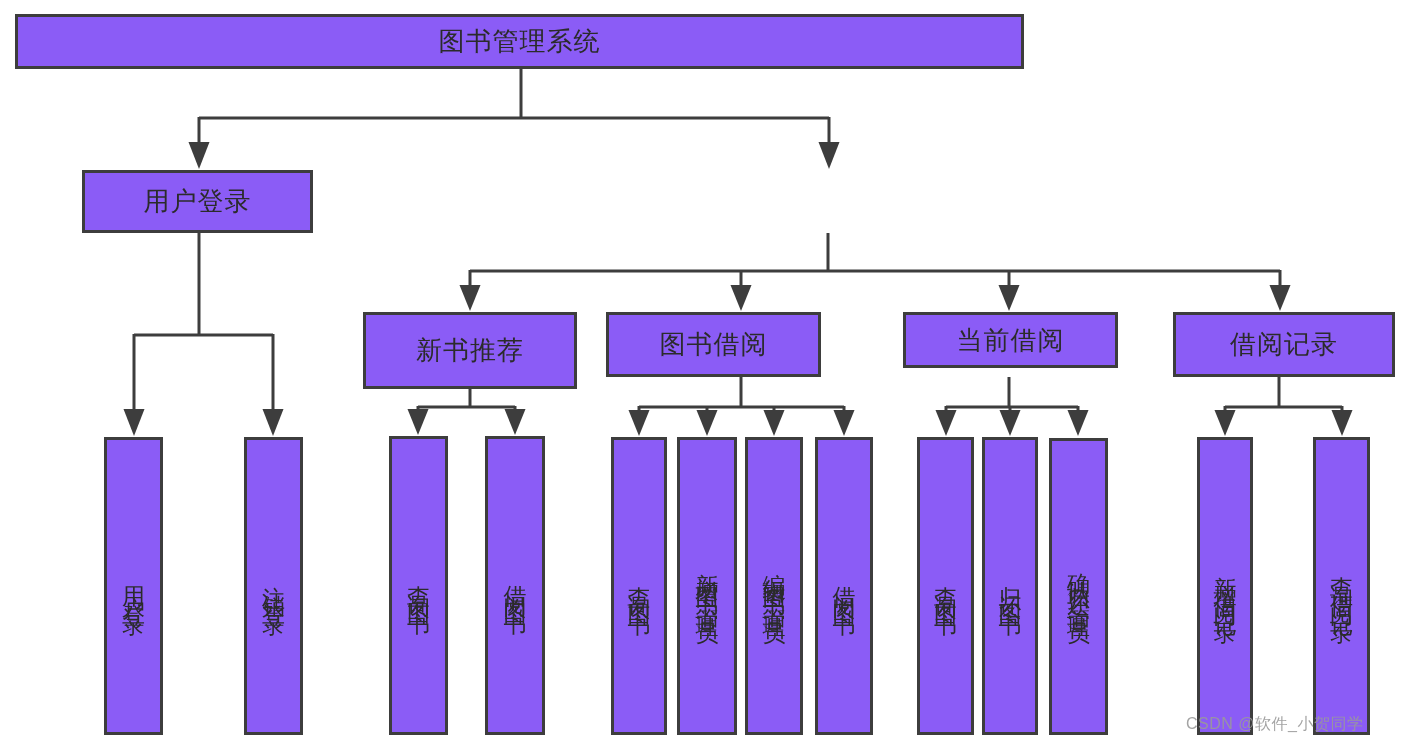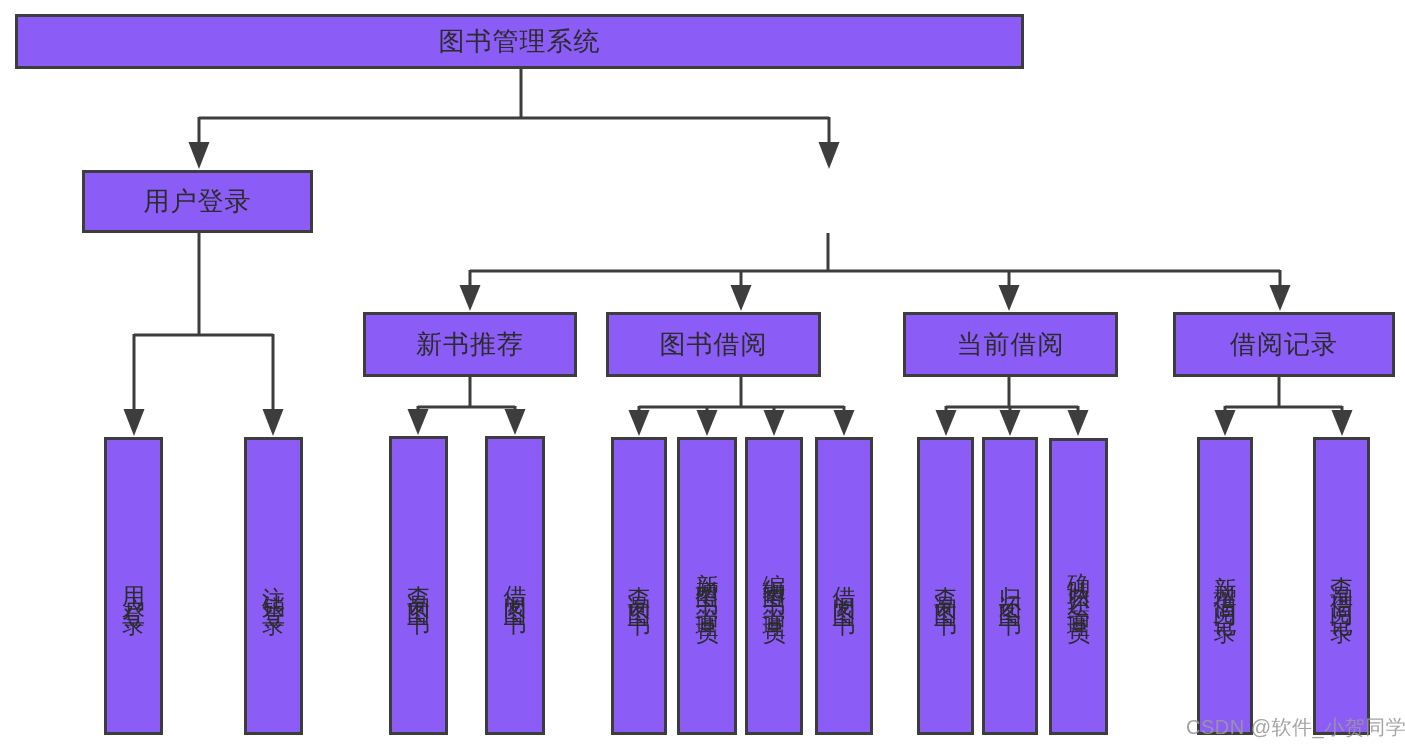--- a/index.html
+++ b/index.html
@@ -38,21 +38,21 @@
     text-orientation:mixed;
     font-size:23px;
     letter-spacing:0.4em;
     line-height:1;
     white-space:nowrap;
   }
   .box.v.long span{letter-spacing:0.3em;}
   .watermark{
     position:absolute;
     left:1186px;top:714px;
-    font-size:20px;
+    font-size:16px;
     color:var(--wm);
     opacity:0.9;
     white-space:nowrap;
     letter-spacing:0.5px;
     z-index:5;
   }
 </style>
 </head>
 <body>
 
@@ -125,27 +125,27 @@
   </svg>
 
   <div class="box h root" style="left:15px;top:14px;width:1009px;height:55px;">
     <span>图书管理系统</span>
   </div>
 
   <div class="box h" style="left:82px;top:170px;width:231px;height:63px;">
     <span>用户登录</span>
   </div>
 
-  <div class="box h" style="left:363px;top:312px;width:214px;height:65px;">
+  <div class="box h" style="left:363px;top:312px;width:214px;height:77px;">
     <span>新书推荐</span>
   </div>
   <div class="box h" style="left:606px;top:312px;width:215px;height:65px;">
     <span>图书借阅</span>
   </div>
-  <div class="box h" style="left:903px;top:312px;width:215px;height:65px;">
+  <div class="box h" style="left:903px;top:312px;width:215px;height:56px;">
     <span>当前借阅</span>
   </div>
   <div class="box h" style="left:1173px;top:312px;width:222px;height:65px;">
     <span>借阅记录</span>
   </div>
 
   <div class="box v" style="left:104px;top:437px;width:59px;height:298px;">
     <span>用户登录</span>
   </div>
   <div class="box v" style="left:244px;top:437px;width:59px;height:298px;">

